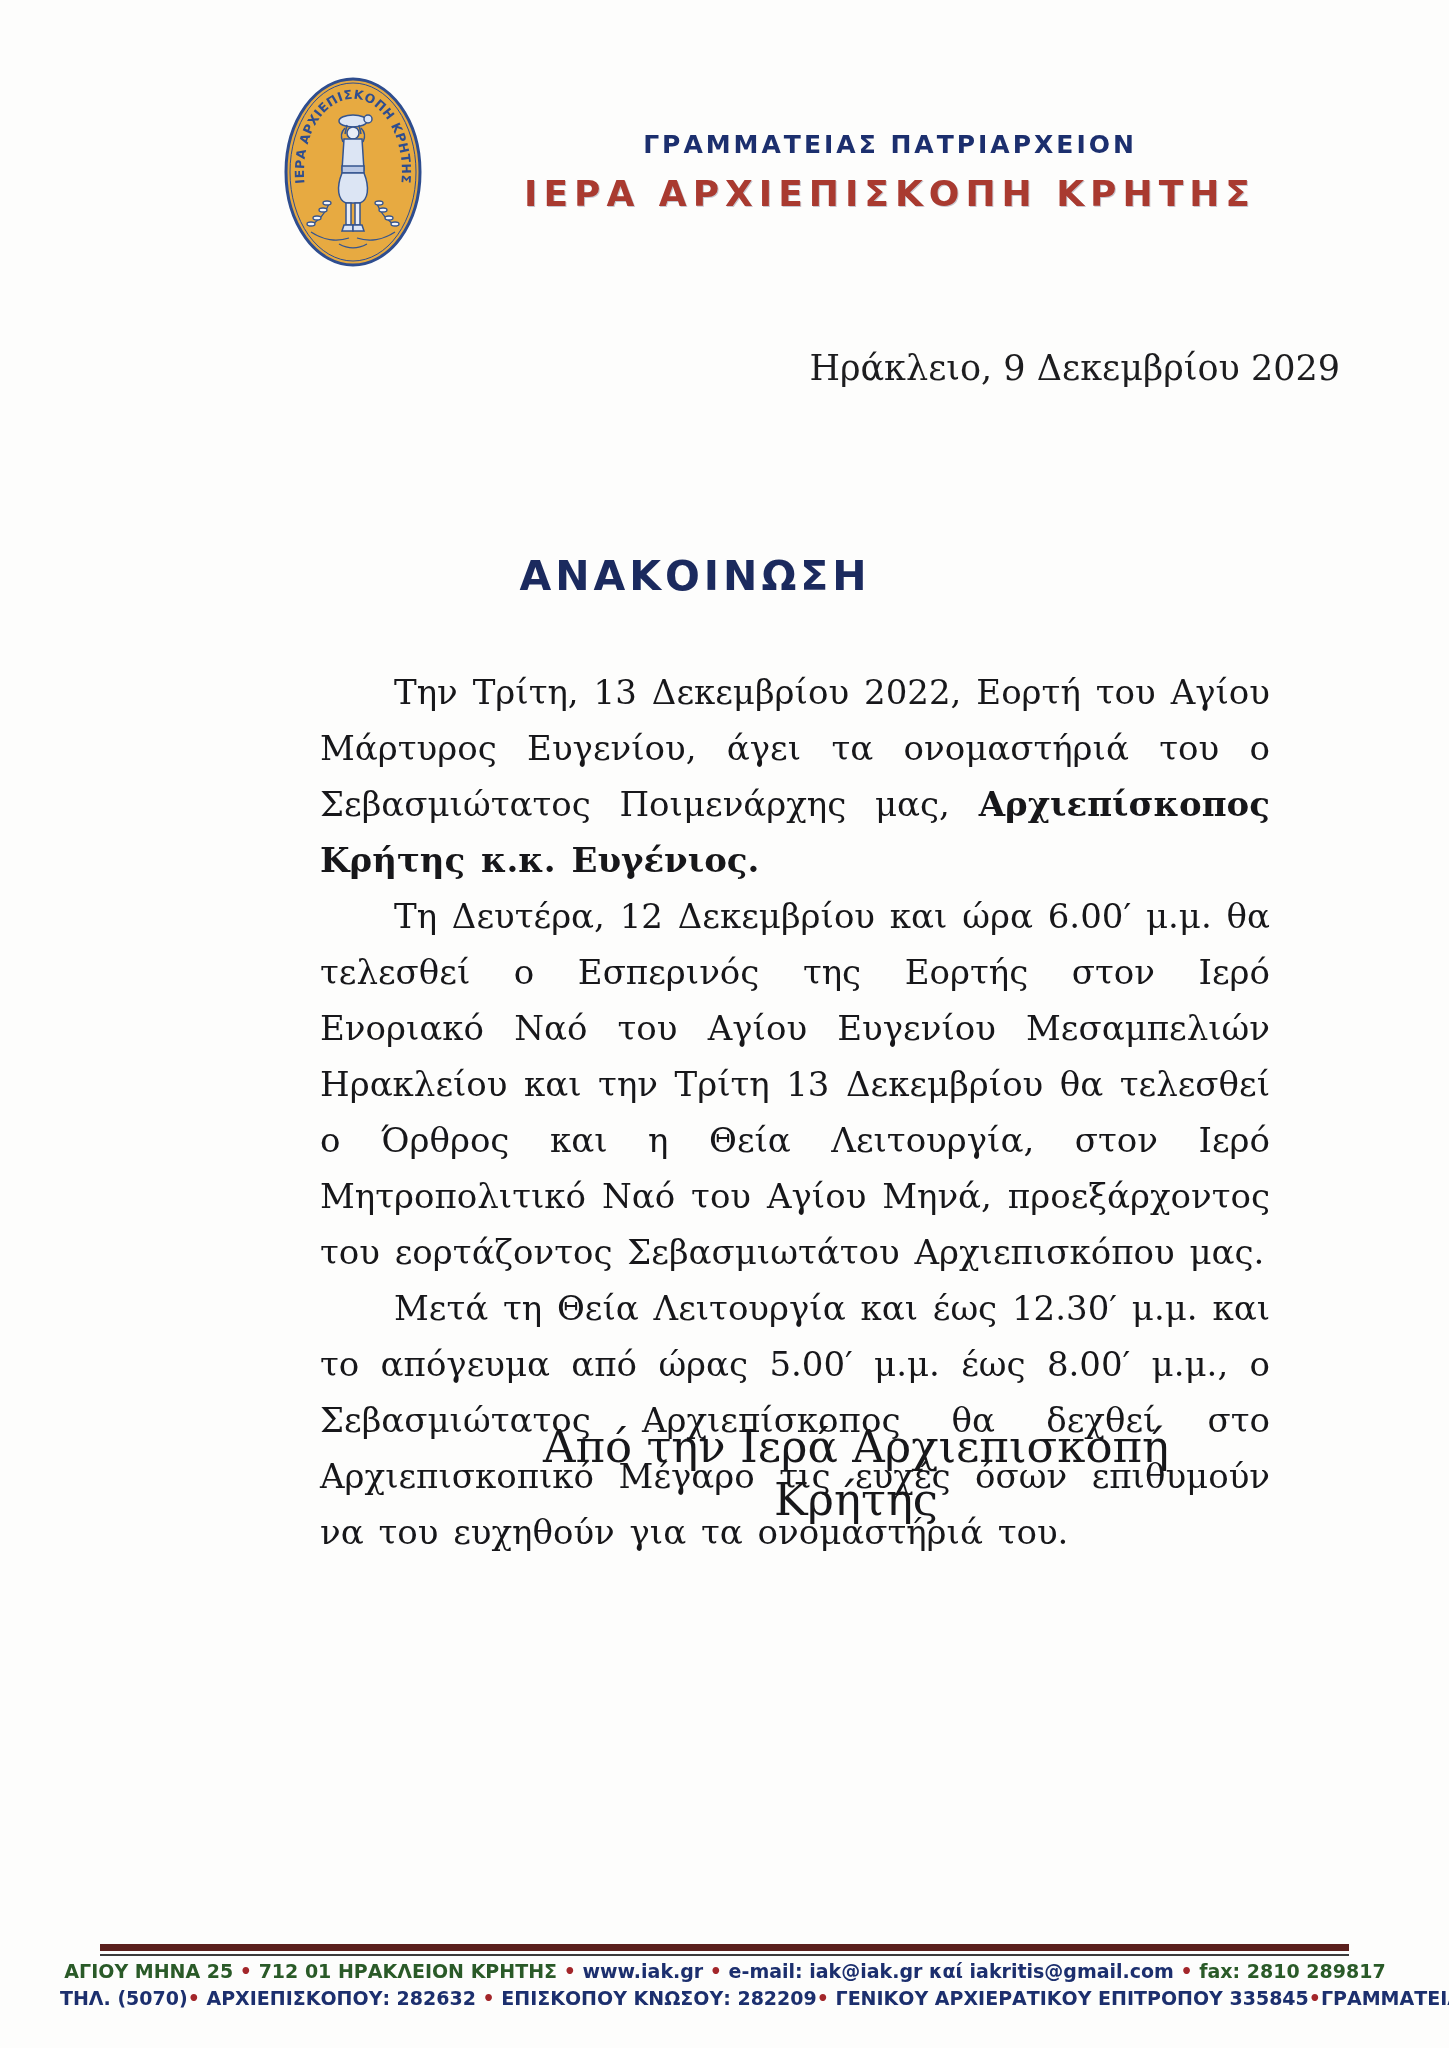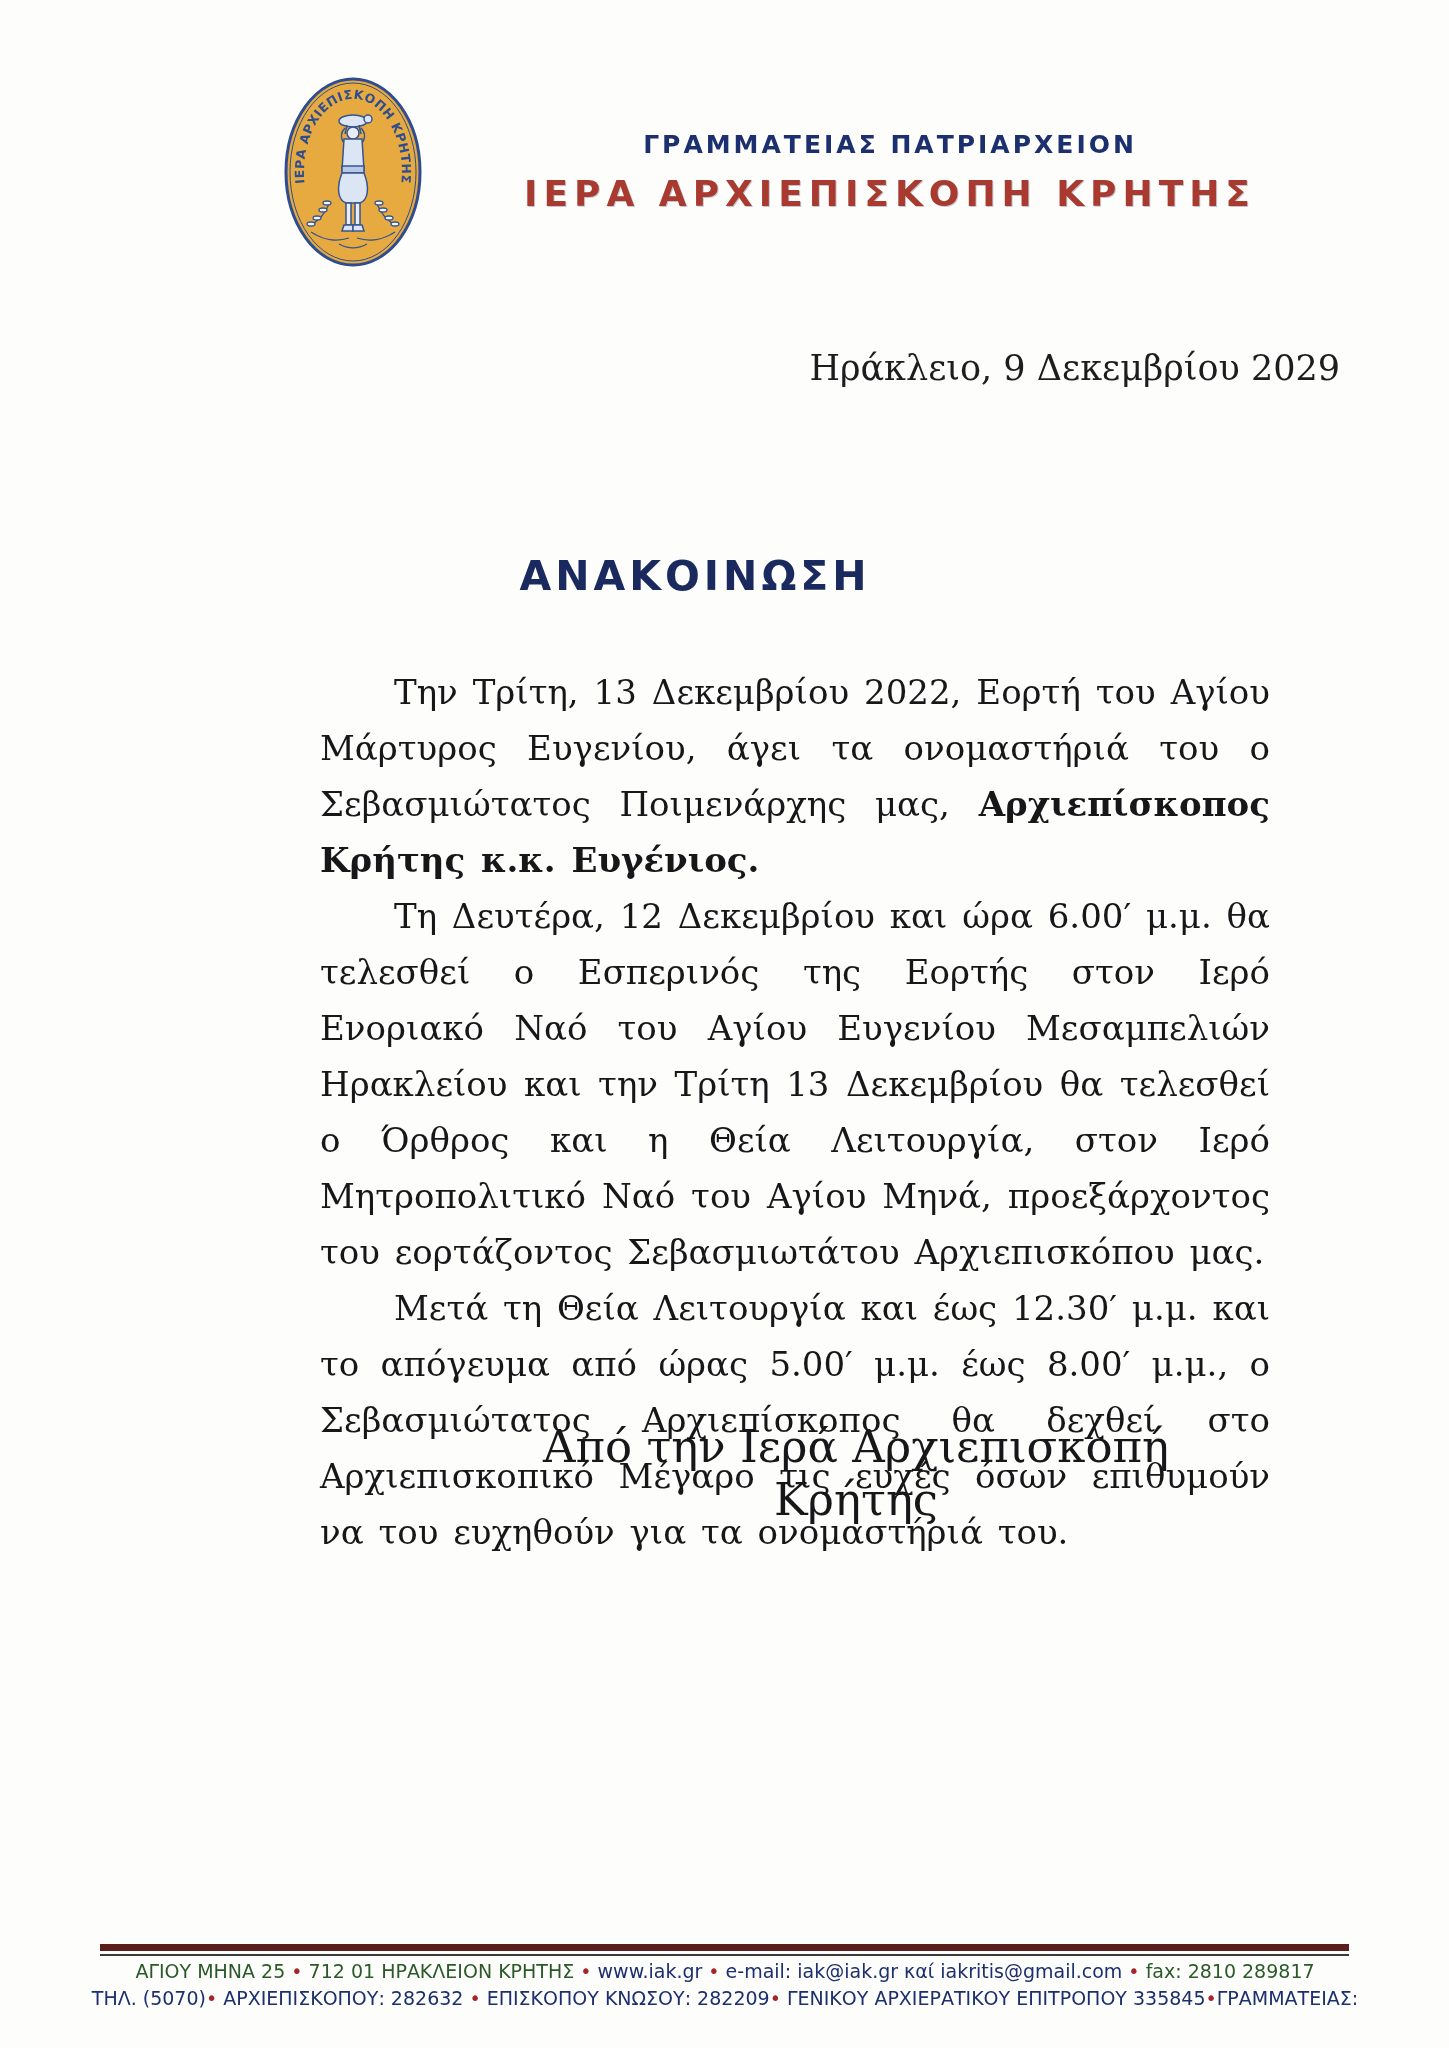--- a/index.html
+++ b/index.html
@@ -67,21 +67,21 @@
 
   
   .rule-thick { position: absolute; left: 100px; width: 1249px; top: 1944px; height: 7px; background: #5a1f1c; }
   .rule-thin  { position: absolute; left: 100px; width: 1249px; top: 1954px; height: 2px; background: #3b3b3b; }
 
   
   .footer {
     position: absolute; left: 60px; width: 1330px; top: 1958px;
     text-align: center;
     font-family: "DejaVu Sans", sans-serif;
-    font-weight: normal;
+    font-weight: bold;
   }
   .footer .ln { font-size: 19px; line-height: 26.5px; white-space: nowrap; }
   .fnavy  { color: #1c2f6e; }
   .fgreen { color: #2a5a28; }
   .fred   { color: #a3262a; }
 </style>
 </head>
 <body>
 
 <div class="page">

